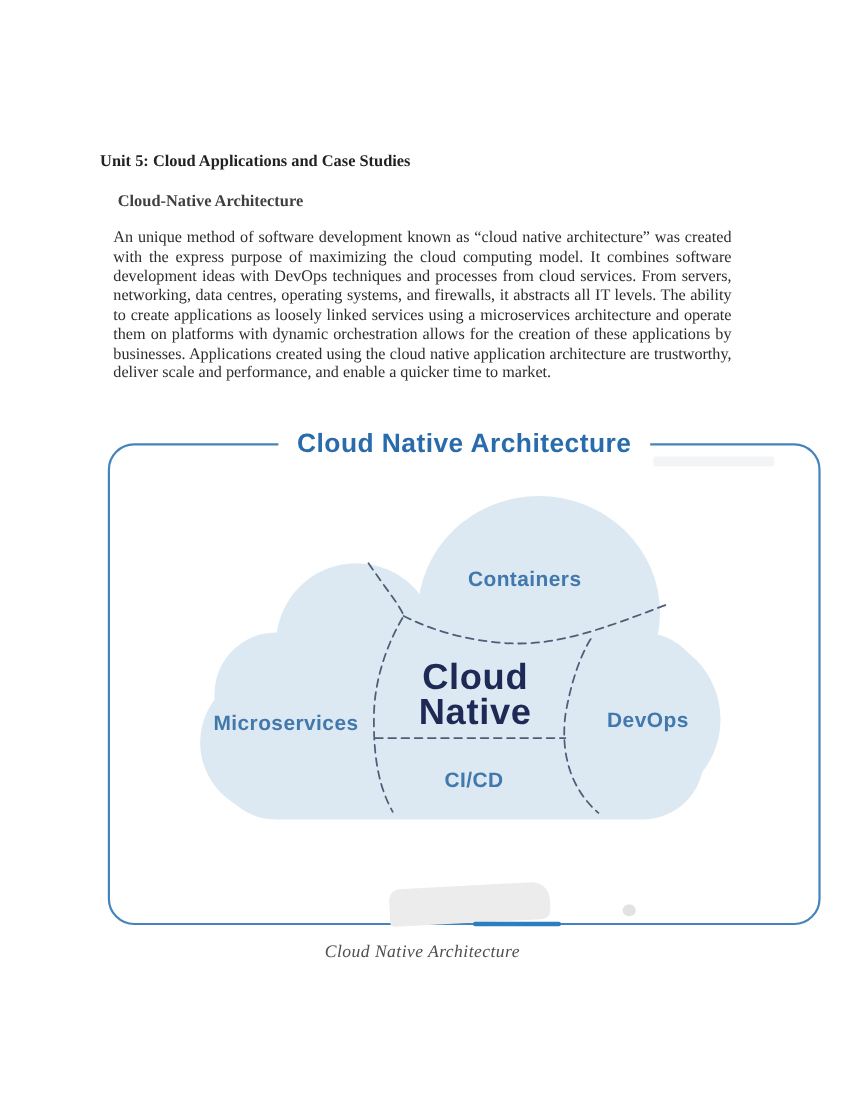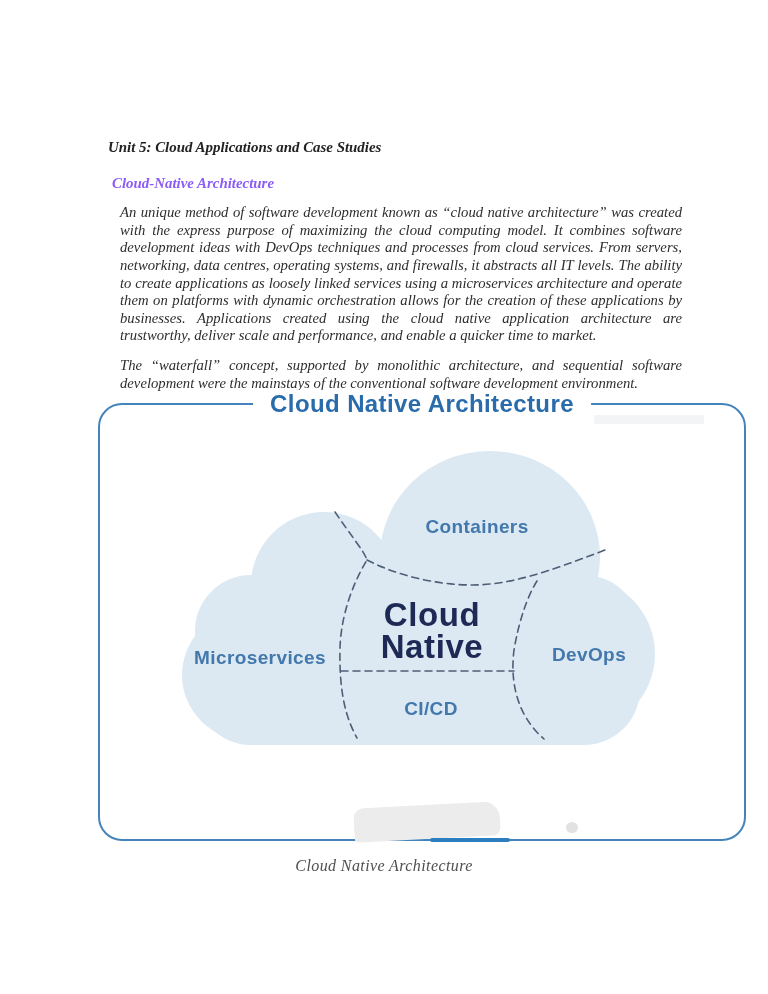--- a/index.html
+++ b/index.html
@@ -7,37 +7,36 @@
     width: 768px; height: 994px;
     background: #ffffff;
     position: relative;
     overflow: hidden;
     font-family: "Liberation Serif", serif;
   }
 
   
   .content {
     position: absolute;
-    left: 108px; top: 139px; width: 586px;
+    left: 91px; top: 139px; width: 586px;
     color: #2d2d2d;
     font-size: 14.7px;
     line-height: 17.6px;
-    font-style: italic;
   }
   .unit-heading {
     font-size: 14.9px;
     font-weight: bold;
     margin: 0 0 18px 0;
     color: #222;
   }
   .section-title {
     font-size: 14.9px;
     font-weight: bold;
-    margin: 4px;
-    color: #8b5cf6;
+    margin: 16px;
+    color: #404040;
   }
   .prereq { margin: 0; }
   .body-par { margin: 12px; text-align: justify; }
 
   
   .figure-frame {
     position: absolute;
     left: 98px; top: 403px;
     width: 648px; height: 438px;
     box-sizing: border-box;
@@ -121,21 +120,20 @@
     color: #4f4f4f;
   }
 </style>
 </head>
 <body>
 
 <div class="content">
   <h1 class="unit-heading">Unit 5: Cloud Applications and Case Studies</h1>
   <h2 class="section-title">Cloud-Native Architecture</h2>
   <p class="body-par">An unique method of software development known as “cloud native architecture” was created with the express purpose of maximizing the cloud computing model. It combines software development ideas with DevOps techniques and processes from cloud services. From servers, networking, data centres, operating systems, and firewalls, it abstracts all IT levels. The ability to create applications as loosely linked services using a microservices architecture and operate them on platforms with dynamic orchestration allows for the creation of these applications by businesses. Applications created using the cloud native application architecture are trustworthy, deliver scale and performance, and enable a quicker time to market.</p>
-  <p class="body-par">The “waterfall” concept, supported by monolithic architecture, and sequential software development were the mainstays of the conventional software development environment.</p>
 </div>
 
 <div class="figure-frame">
   <div class="frame-title">Cloud Native Architecture</div>
   <div class="residue"></div>
 
   <svg class="diagram-svg" viewBox="0 0 644 434" xmlns="http://www.w3.org/2000/svg" aria-hidden="true">
 
     <g fill="#dce9f3">
       <circle cx="147" cy="270" r="65"></circle>

